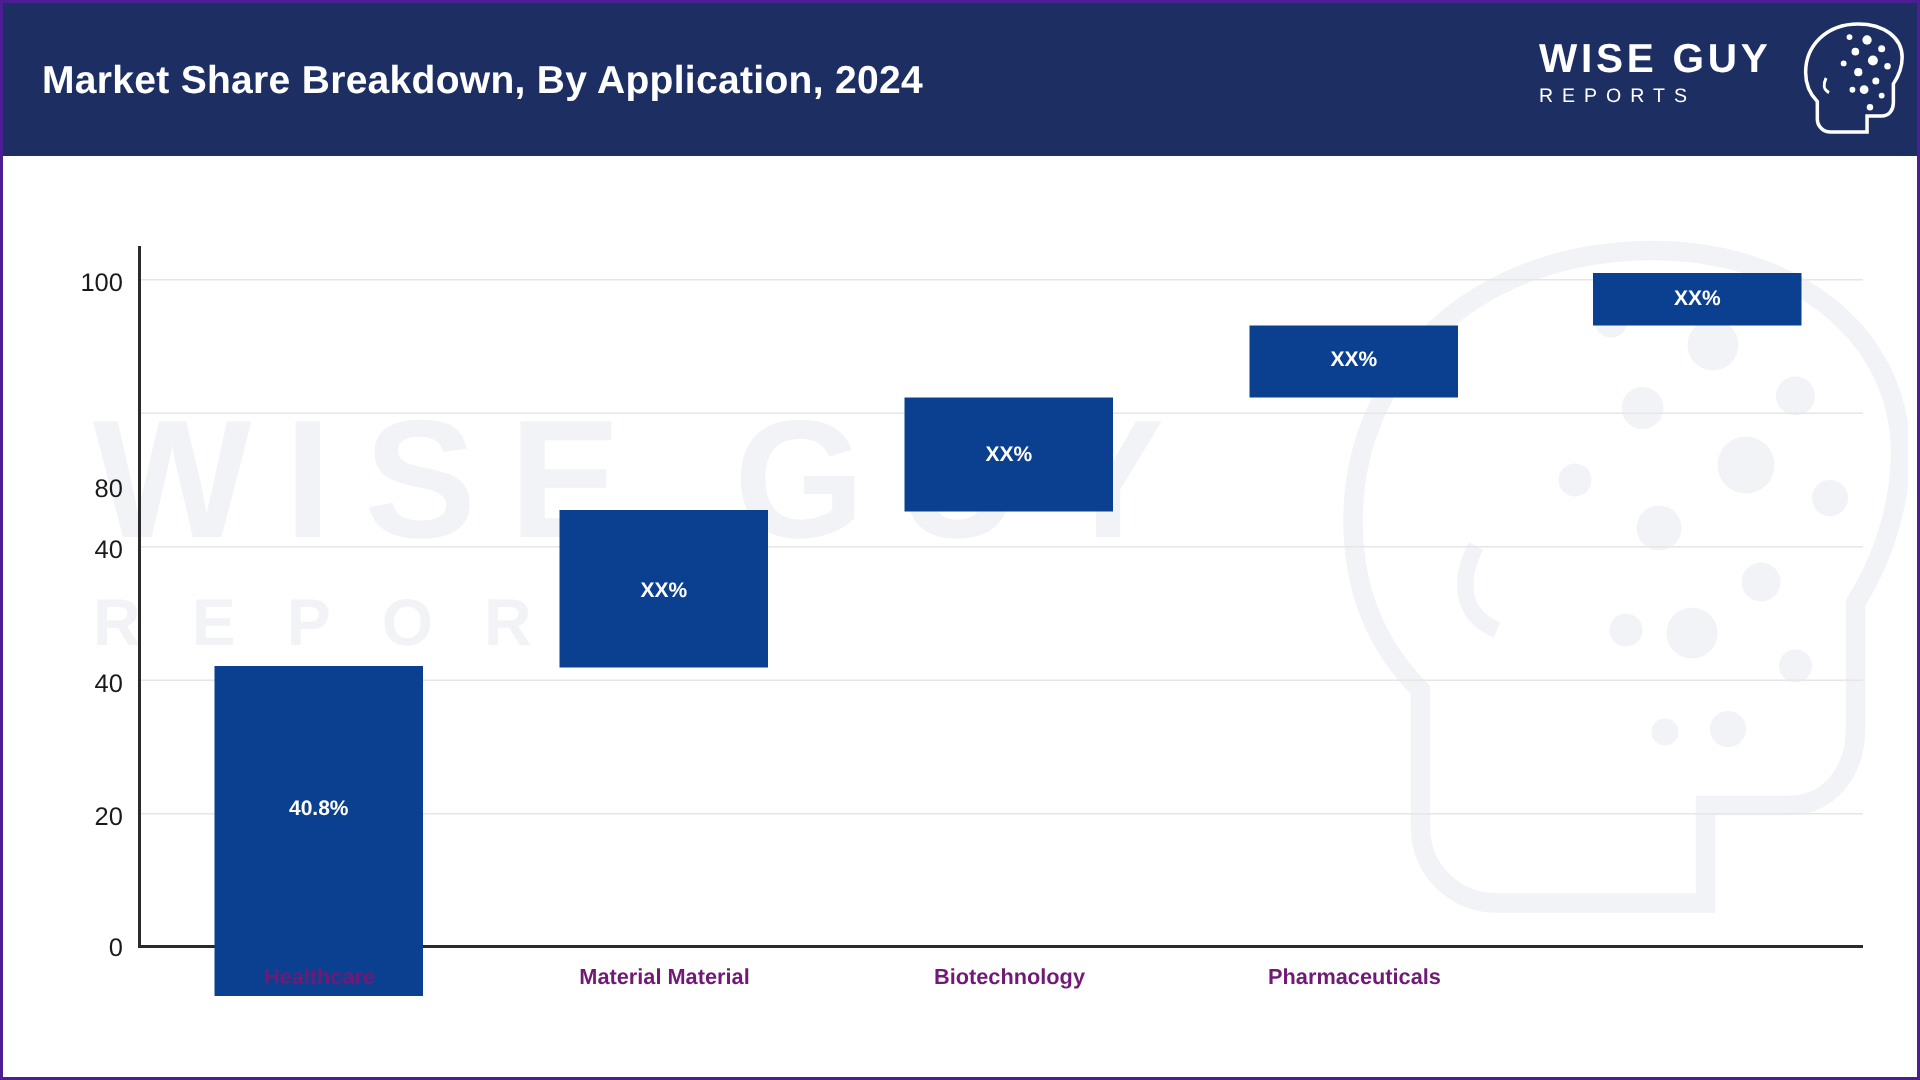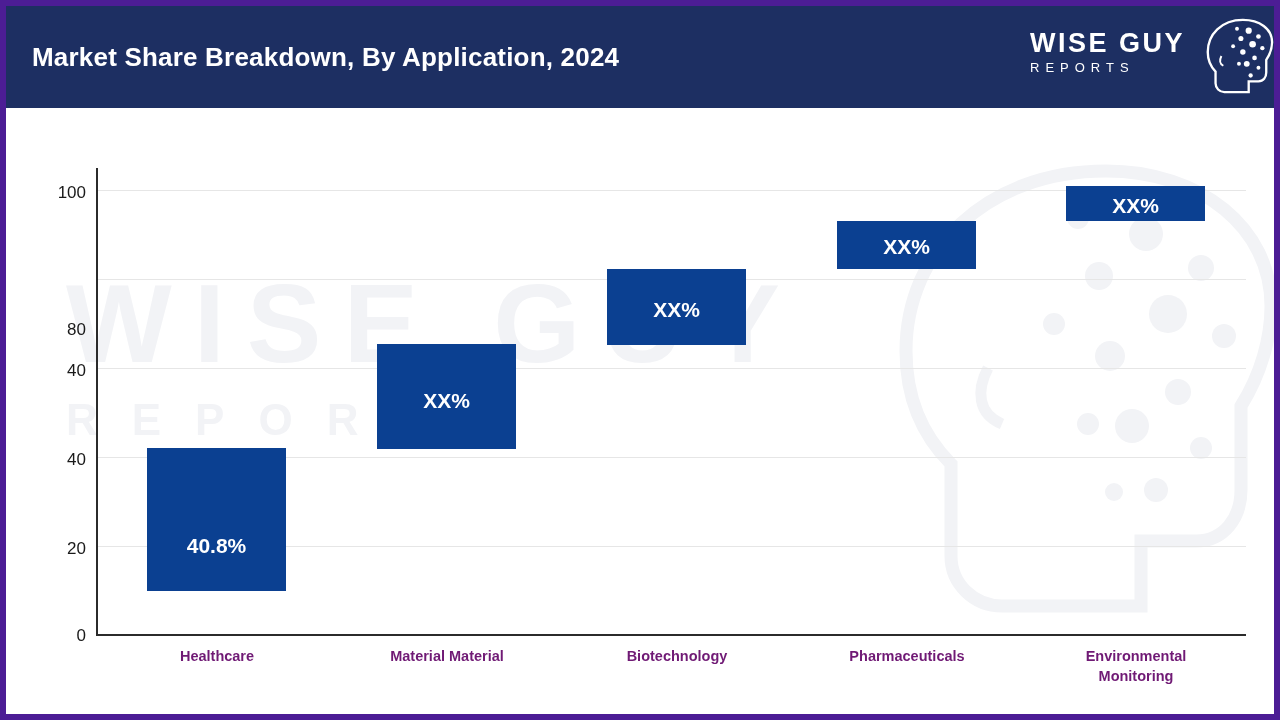--- a/index.html
+++ b/index.html
@@ -13,21 +13,21 @@
     font-family: "Liberation Sans", sans-serif;
     overflow: hidden;
     position: relative;
   }
   .page {
     position: relative;
     width: 1280px;
     height: 720px;
     background: #ffffff;
     box-sizing: border-box;
-    border: 6px solid #4c1d95;
+    border: 2px solid #4c1d95;
     overflow: hidden;
   }
 
   
   .header {
     position: absolute;
     left: 0; top: 0;
     width: 1280px;
     height: 102px;
     background: #1d2f62;
@@ -177,21 +177,21 @@
     font-size: 17px;
     color: #1a1a1a;
   }
   .bar {
     position: absolute;
     background: #0b4091;
   }
   .bar-label {
     position: absolute;
     color: #ffffff;
-    font-size: 21px;
+    font-size: 14px;
     font-weight: bold;
     text-align: center;
     white-space: nowrap;
   }
   .cat-label {
     position: absolute;
     text-align: center;
     font-size: 14.5px;
     font-weight: bold;
     color: #701a75;
@@ -271,21 +271,21 @@
 
     <div class="ytick-wrap">
       <div class="ytick-label" style="top: 75px;">100</div>
       <div class="ytick-label" style="top: 176px; margin-top: 36px;">80</div>
       <div class="ytick-label" style="top: 253px;">40</div>
       <div class="ytick-label" style="top: 342px;">40</div>
       <div class="ytick-label" style="top: 431px;">20</div>
       <div class="ytick-label" style="top: 518px;">0</div>
     </div>
 
-    <div class="bar" style="left:141px; top:340px; width:139px; height:143px;">
+    <div class="bar" style="left:141px; top:340px; width:139px; height:220px;">
       <div class="bar-label" style="left:0; top:86px; width:139px;">40.8%</div>
     </div>
 
     <div class="bar" style="left:371px; top:236px; width:139px; height:105px;">
       <div class="bar-label" style="left:0; top:45px; width:139px;">XX%</div>
     </div>
 
     <div class="bar" style="left:601px; top:161px; width:139px; height:76px;">
       <div class="bar-label" style="left:0; top:29px; width:139px;">XX%</div>
     </div>
@@ -295,16 +295,15 @@
     </div>
 
     <div class="bar" style="left:1060px; top:78px; width:139px; height:35px;">
       <div class="bar-label" style="left:0; top:8px; width:139px;">XX%</div>
     </div>
 
     <div class="cat-label" style="left:121px; top:538px; width:180px;">Healthcare</div>
     <div class="cat-label" style="left:351px; top:538px; width:180px;">Material Material</div>
     <div class="cat-label" style="left:581px; top:538px; width:180px;">Biotechnology</div>
     <div class="cat-label" style="left:811px; top:538px; width:180px;">Pharmaceuticals</div>
-    <div class="cat-label" style="left:1050px; top:538px; width:160px;">Environmental Monitoring</div>
 
   </div>
 </div>
 
 </body></html>

